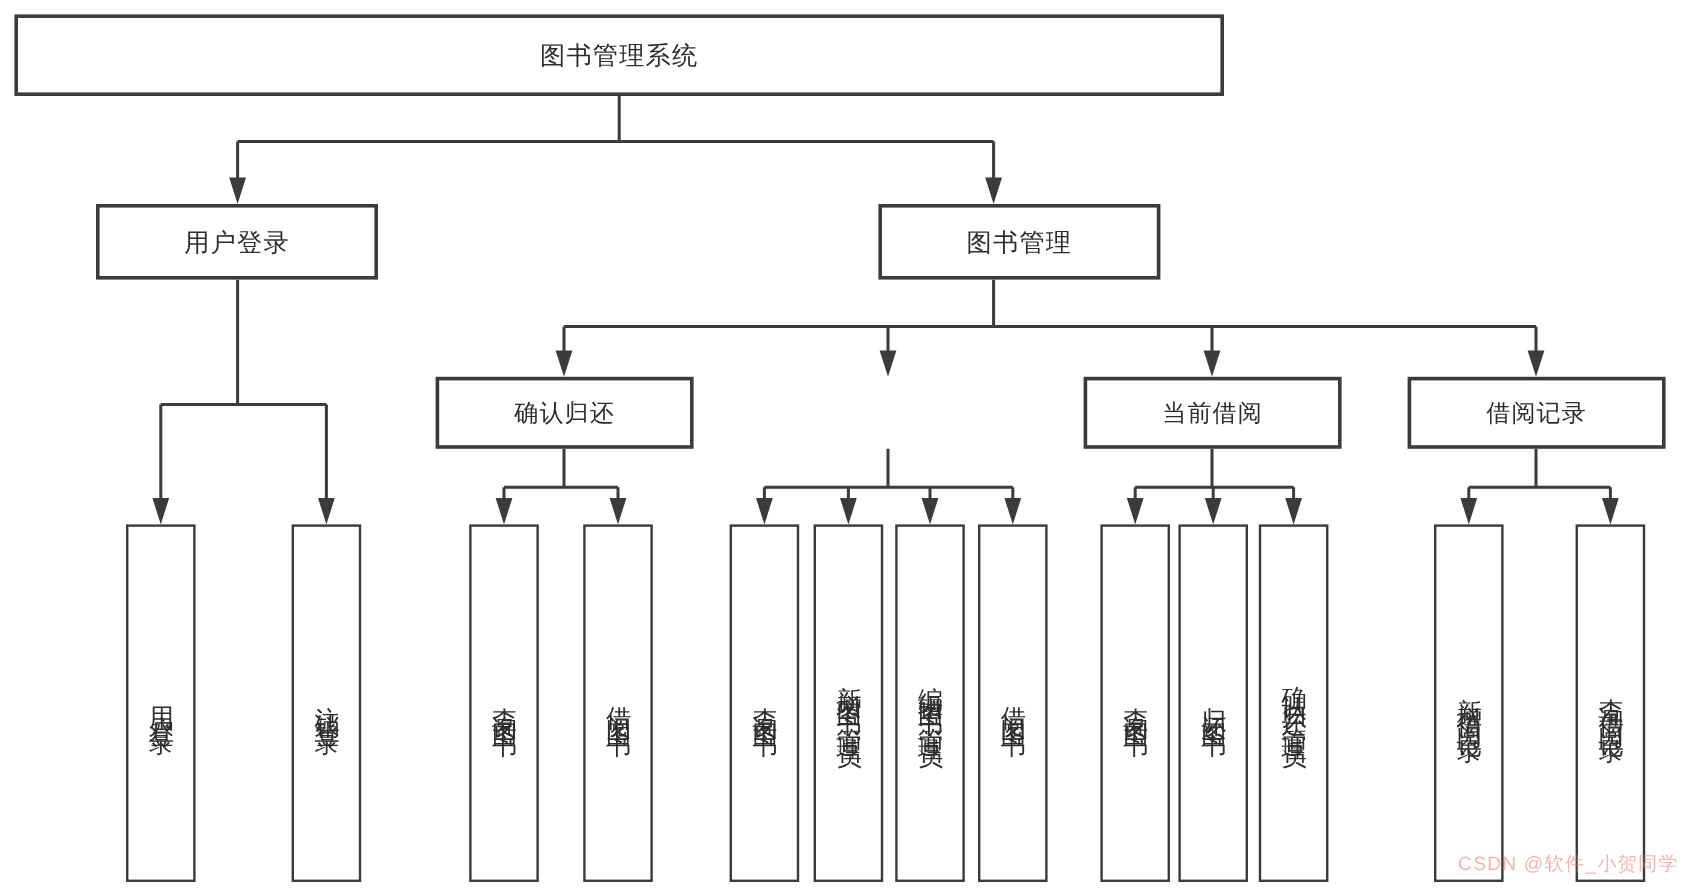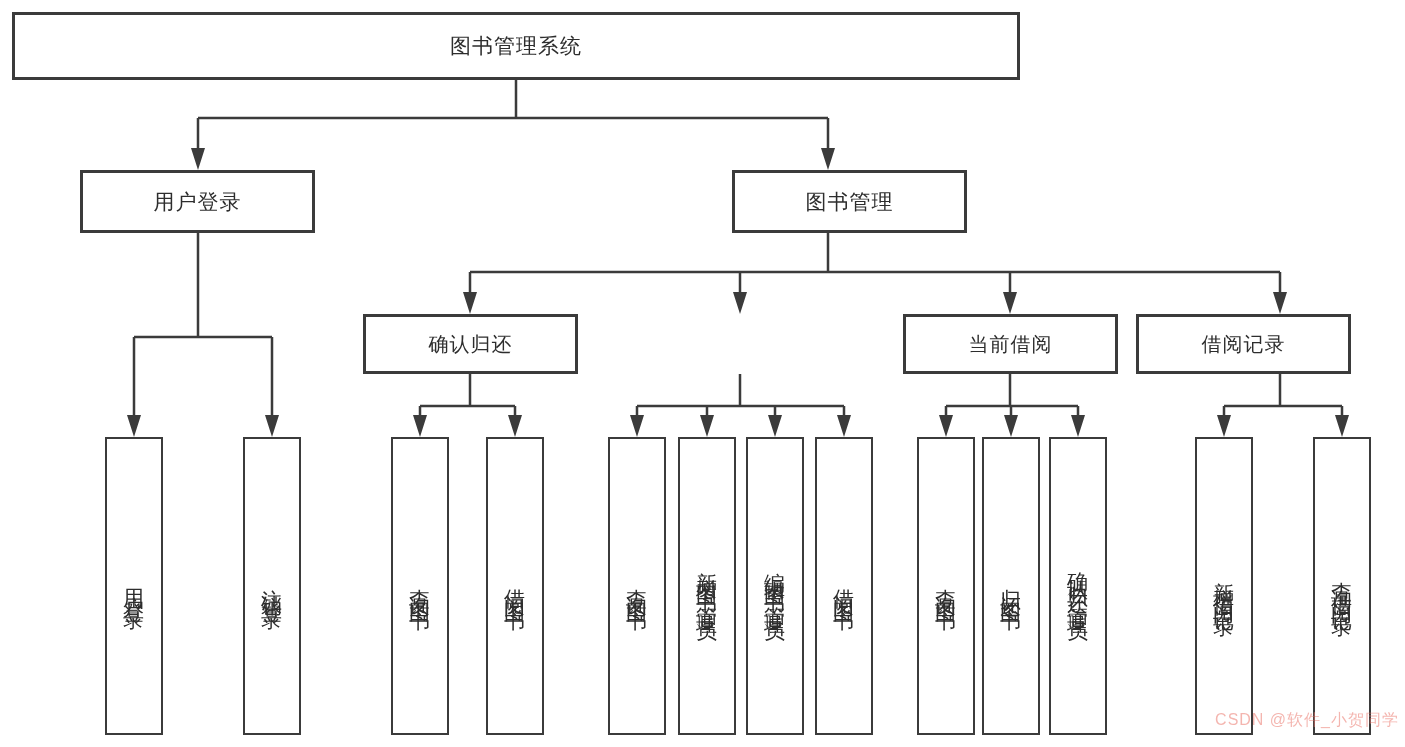--- a/index.html
+++ b/index.html
@@ -29,21 +29,21 @@
     letter-spacing: 1px;
   }
   .box.root   { left: 12px;  top: 12px;  width: 1008px; height: 68px; }
   .box.lvl1   { height: 63px; top: 170px; width: 235px; }
   .box.user-login    { left: 80px; }
   .box.book-mgmt     { left: 732px; }
   .box.lvl2   { height: 60px; top: 314px; width: 215px; font-size: 20px; }
   .box.grp0 { left: 363px; }
   .box.grp1 { left: 633px; }
   .box.grp2 { left: 903px; }
-  .box.grp3 { left: 1136px; }
+  .box.grp3 { left: 1173px; }
   .box.leaf {
     top: 437px;
     width: 58px;
     height: 298px;
     border-width: 2.5px;
   }
   .leaf span {
     writing-mode: vertical-rl;
     text-orientation: mixed;
     letter-spacing: 7px;

